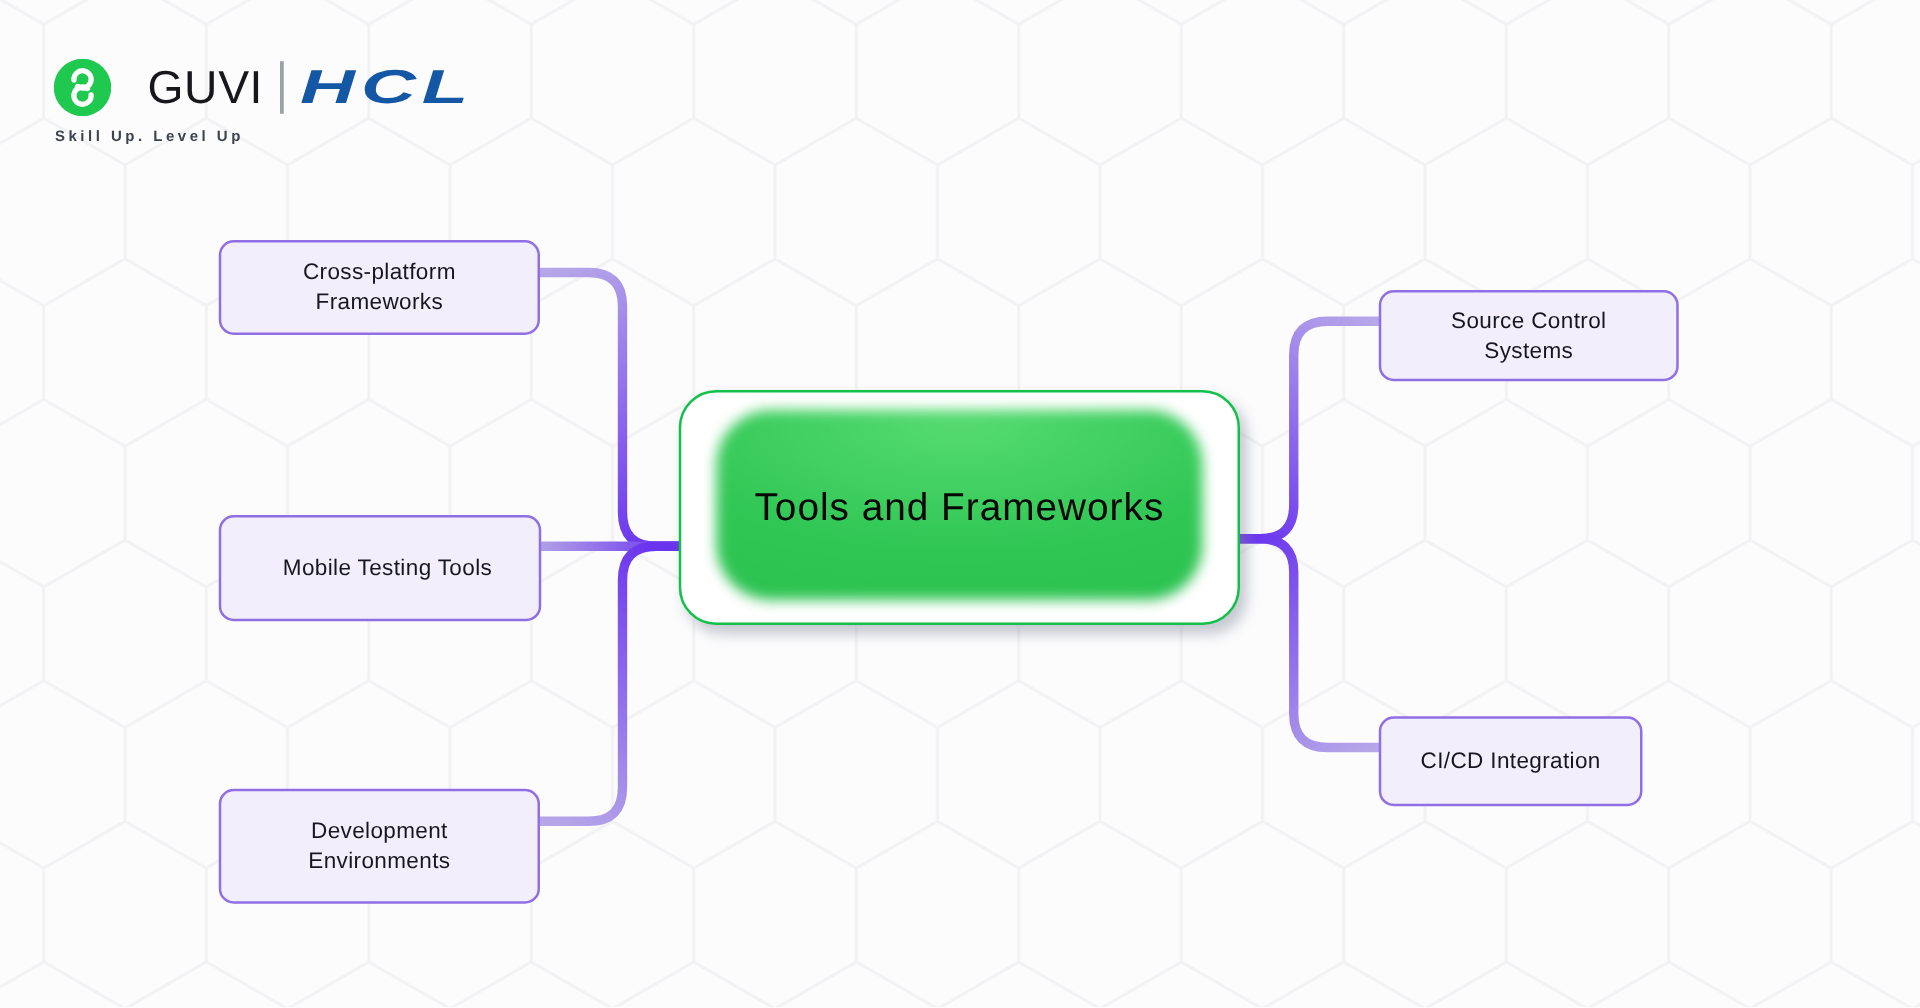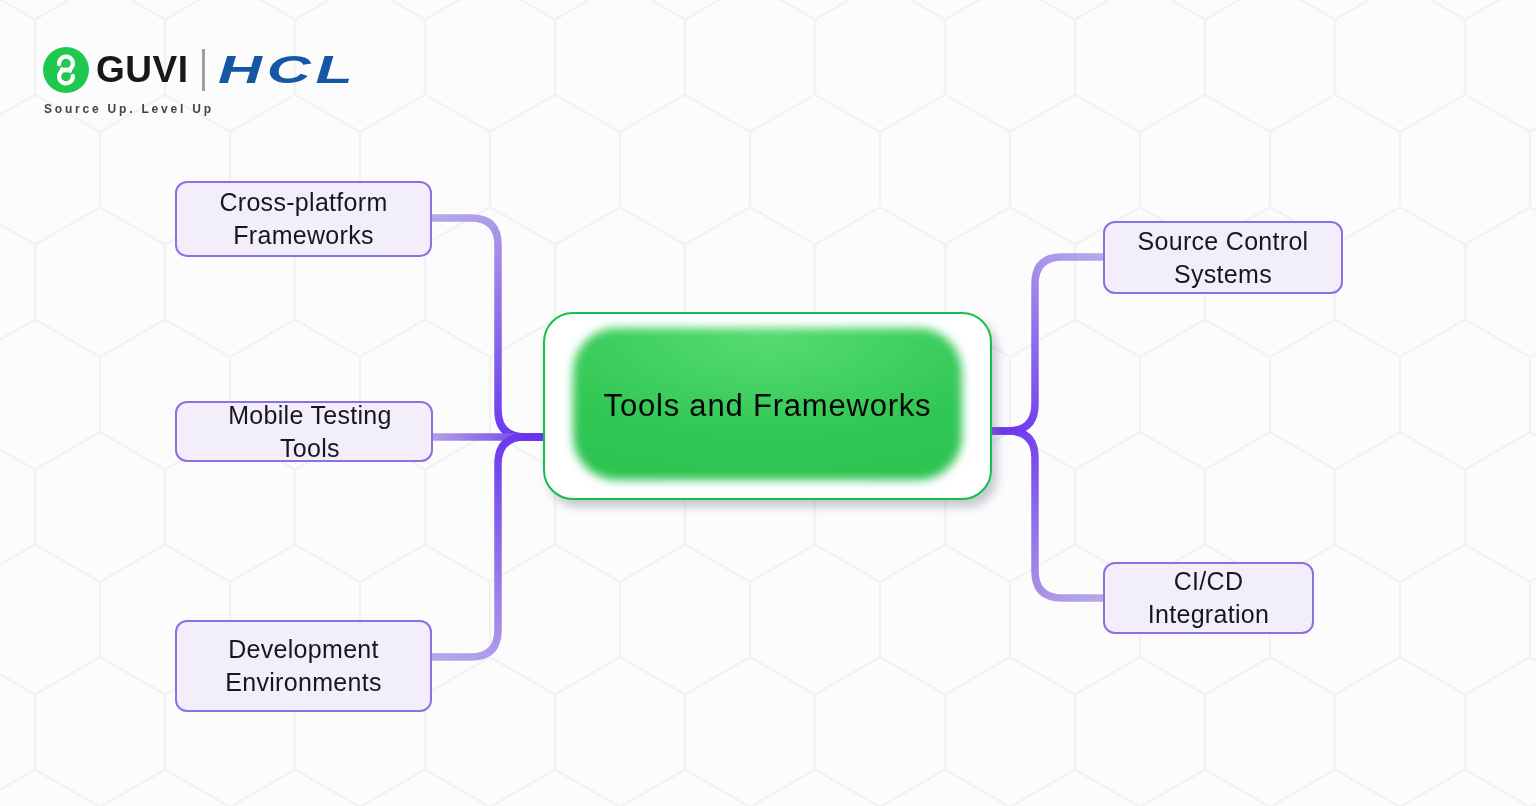--- a/index.html
+++ b/index.html
@@ -23,23 +23,23 @@
   
   .brand {
     position: absolute;
     left: 43px; top: 47px;
     display: flex;
     align-items: center;
     z-index: 5;
   }
   .guvi-mark { width: 46px; height: 46px; display: block; }
   .guvi-text {
-    margin-left: 7px;
+    margin-left: 29px;
     font-size: 37px;
-    font-weight: 700;
+    font-weight: 400;
     color: #17171c;
     letter-spacing: 0.5px;
   }
   .brand-divider {
     width: 3px; height: 42px;
     background: #9aa0a8;
     margin: 0 13px 0 14px;
   }
   .hcl-wrap { width: 172px; overflow: visible; text-decoration: underline; }
   .hcl-text {
@@ -67,29 +67,30 @@
   
   .side-node {
     position: absolute;
     background: #f2eefc;
     border: 2px solid #8f6fe3;
     border-radius: 12px;
     display: flex;
     align-items: center;
     justify-content: center;
     text-align: center;
-    font-size: 25px;
+    font-size: 18px;
     line-height: 1.32;
     color: #17171f;
     letter-spacing: 0.3px;
     padding: 0 26px;
     z-index: 4;
+    margin-top: 11px;
   }
   .node-left-1 { left: 175px; top: 181px; width: 257px; height: 76px; }
-  .node-left-2 { left: 175px; top: 401px; width: 258px; height: 61px; padding-left: 38px; }
+  .node-left-2 { left: 175px; top: 401px; width: 258px; height: 85px; padding-left: 38px; }
   .node-left-3 { left: 175px; top: 620px; width: 257px; height: 92px; text-align: center; }
   .node-right-1 { left: 1103px; top: 221px; width: 240px; height: 73px; }
   .node-right-2 { left: 1103px; top: 562px; width: 211px; height: 72px; }
 
   
   .center-card {
     position: absolute;
     left: 543px; top: 312px;
     width: 449px; height: 188px;
     background: #ffffff;
@@ -174,21 +175,21 @@
       <circle cx="30" cy="30" r="30" fill="#1fc94f"></circle>
       <g fill="none" stroke="#ffffff" stroke-width="5.5" stroke-linecap="round">
         <path d="M21.03,22.28 A9,9 0 1 1 24.84,28.87"></path>
         <path d="M38.97,37.72 A9,9 0 1 1 35.16,31.13"></path>
       </g>
     </svg>
     <span class="guvi-text">GUVI</span>
     <span class="brand-divider"></span>
     <span class="hcl-wrap"><span class="hcl-text">HCL</span></span>
   </div>
-  <div class="tagline">Source Up. Level Up</div>
+  <div class="tagline">Skill Up. Level Up</div>
 
   <div class="side-node node-left-1">
     <span>Cross-platform Frameworks</span>
   </div>
   <div class="side-node node-left-2">
     <span>Mobile Testing Tools</span>
   </div>
   <div class="side-node node-left-3">
     <span>Development Environments</span>
   </div>

